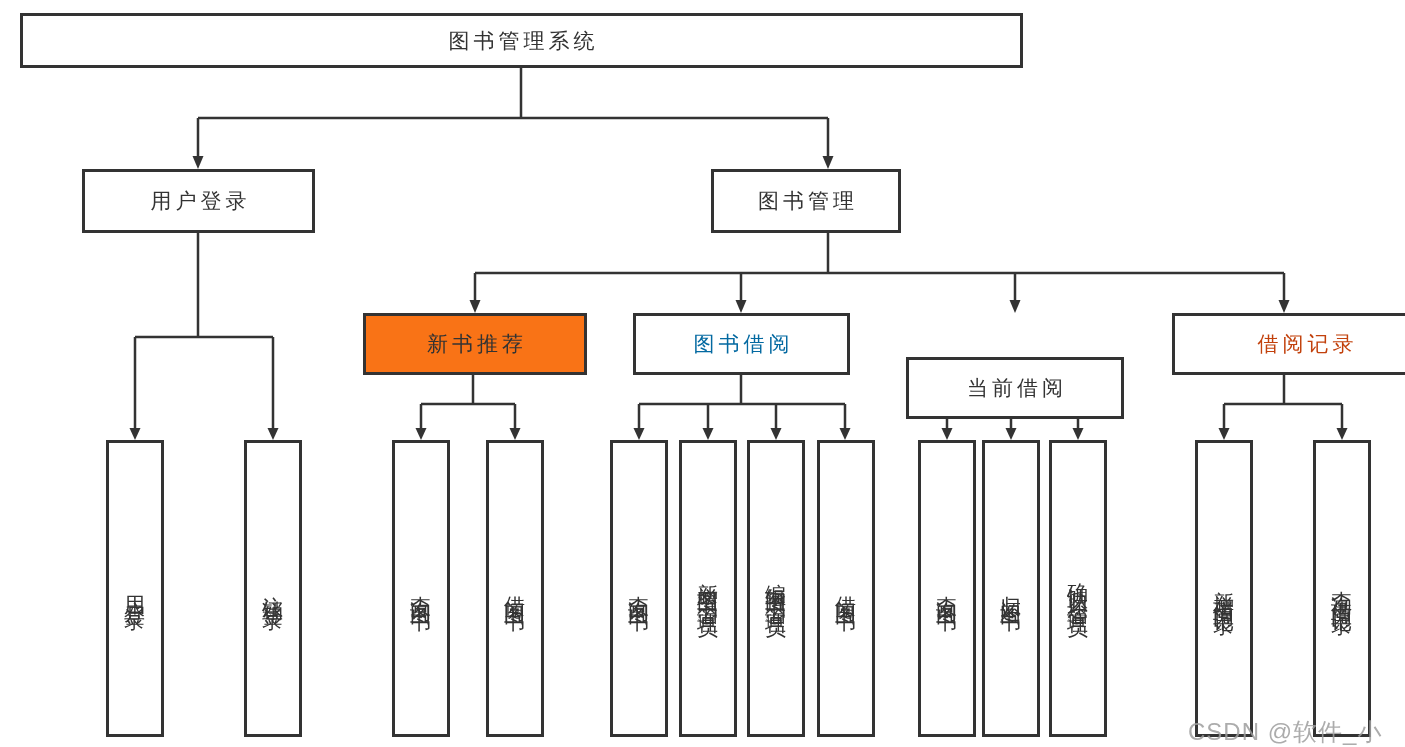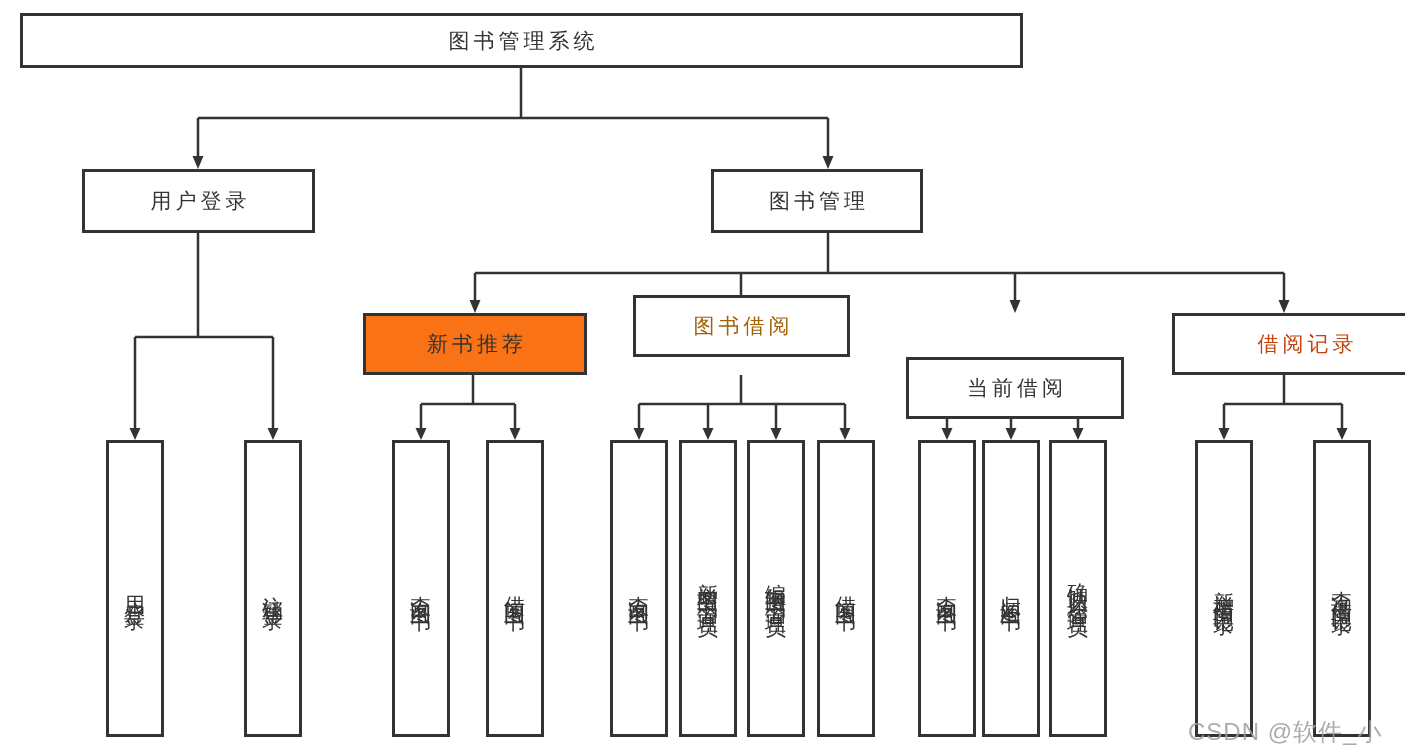--- a/index.html
+++ b/index.html
@@ -95,24 +95,24 @@
       <polygon points="1005.5,428 1016.5,428 1011,440"></polygon>
       <polygon points="1072.5,428 1083.5,428 1078,440"></polygon>
       <polygon points="1218.5,428 1229.5,428 1224,440"></polygon>
       <polygon points="1336.5,428 1347.5,428 1342,440"></polygon>
     </g>
   </svg>
 
   <div class="node hlabel" style="left: 20px; top: 13px; width: 1003px; height: 55px; border-color: rgb(51, 51, 51); color: rgb(51, 51, 51); background: rgb(255, 255, 255);">图书管理系统</div>
 
   <div class="node hlabel" style="left: 82px; top: 169px; width: 233px; height: 64px; border-color: rgb(51, 51, 51); color: rgb(51, 51, 51); background: rgb(255, 255, 255);">用户登录</div>
-  <div class="node hlabel" style="left: 711px; top: 169px; width: 212px; height: 64px; border-color: rgb(51, 51, 51); color: rgb(51, 51, 51); background: rgb(255, 255, 255);">图书管理</div>
+  <div class="node hlabel" style="left: 711px; top: 169px; width: 190px; height: 64px; border-color: rgb(51, 51, 51); color: rgb(51, 51, 51); background: rgb(255, 255, 255);">图书管理</div>
 
   <div class="node hlabel" style="left: 363px; top: 313px; width: 224px; height: 62px; border-color: rgb(51, 51, 51); color: rgb(51, 51, 51); background: #f97316;">新书推荐</div>
-  <div class="node hlabel" style="left: 633px; top: 295px; width: 217px; height: 62px; border-color: rgb(51, 51, 51); color: #a16207; background: rgb(255, 255, 255);">图书借阅</div>
+  <div class="node hlabel" style="left: 633px; top: 313px; width: 217px; height: 62px; border-color: rgb(51, 51, 51); color: #0369a1; background: rgb(255, 255, 255);">图书借阅</div>
   <div class="node hlabel" style="left: 906px; top: 313px; width: 218px; height: 62px; border-color: rgb(51, 51, 51); color: rgb(51, 51, 51); background: rgb(255, 255, 255); margin-top: 44px;">当前借阅</div>
   <div class="node hlabel" style="left: 1172px; top: 313px; width: 267px; height: 62px; border-color: rgb(51, 51, 51); color: #c2410c; background: rgb(255, 255, 255);">借阅记录</div>
 
   <div class="node leaf" style="left: 106px; top: 440px; width: 58px; height: 297px; border-color: rgb(51, 51, 51); color: rgb(51, 51, 51); background: rgb(255, 255, 255);">
     <span class="vtext">用户登录</span>
   </div>
   <div class="node leaf" style="left: 244px; top: 440px; width: 58px; height: 297px; border-color: rgb(51, 51, 51); color: rgb(51, 51, 51); background: rgb(255, 255, 255);">
     <span class="vtext">注销登录</span>
   </div>
   <div class="node leaf" style="left: 392px; top: 440px; width: 58px; height: 297px; border-color: rgb(51, 51, 51); color: rgb(51, 51, 51); background: rgb(255, 255, 255);">

